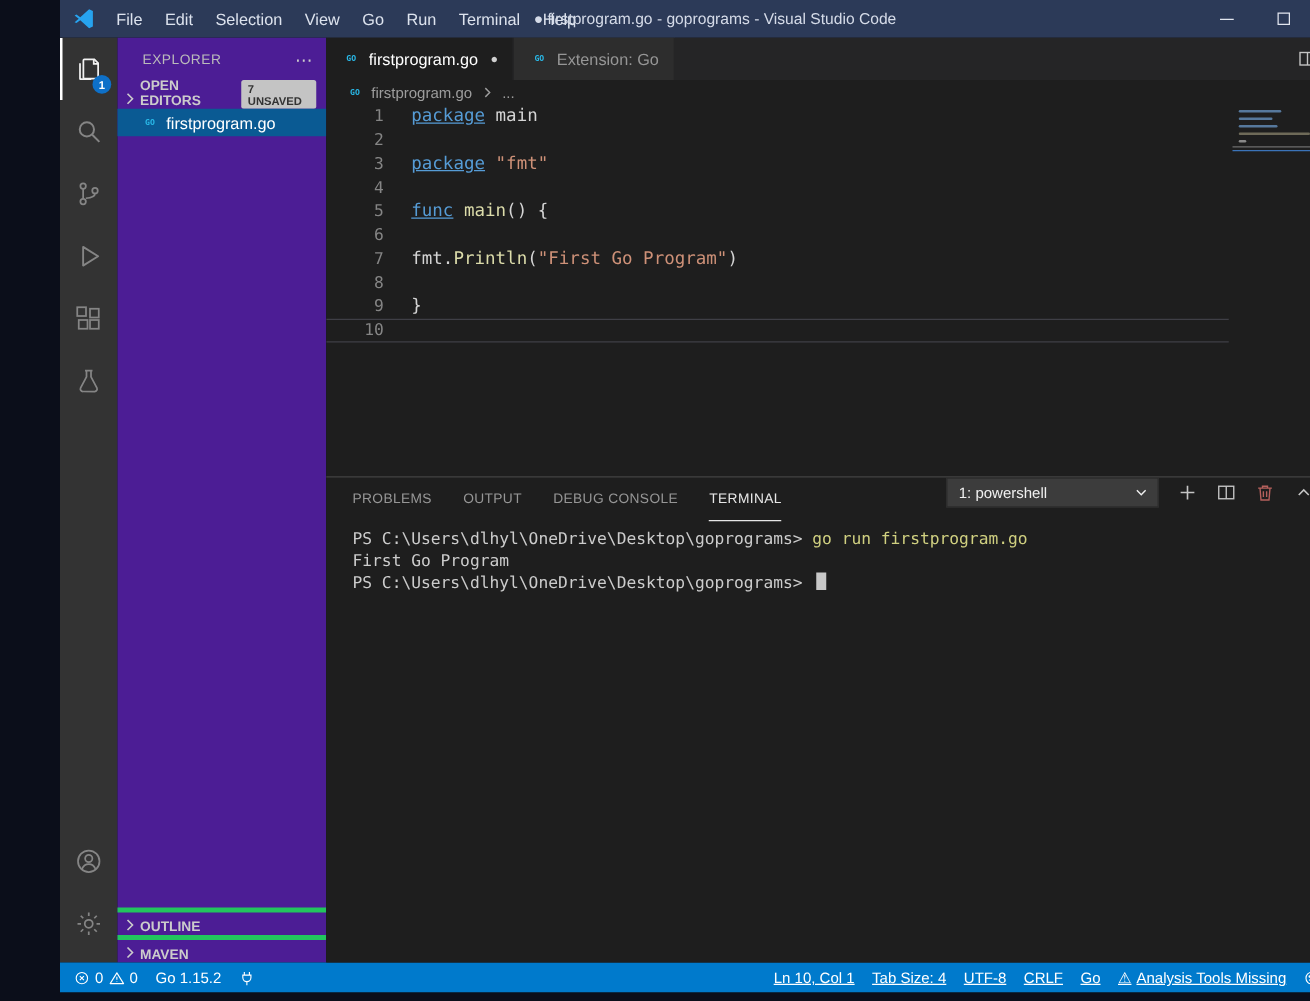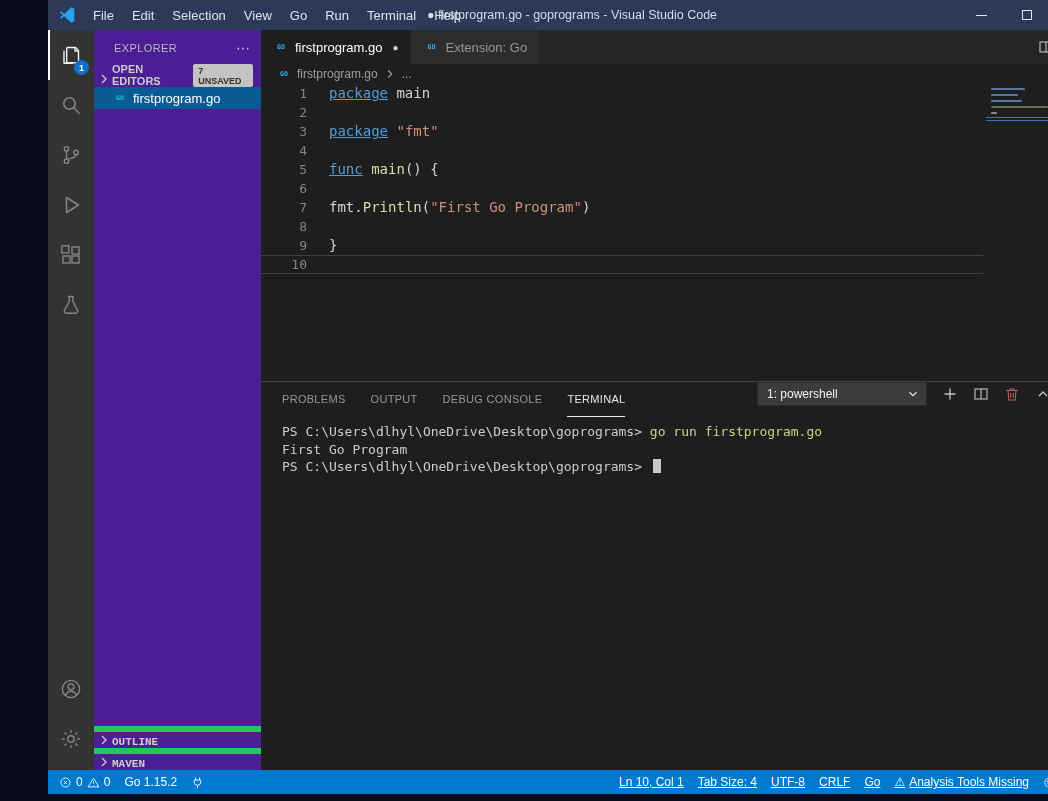--- a/index.html
+++ b/index.html
@@ -41,21 +41,21 @@
   .sidebar-header { height: 35px; flex: 0 0 35px; display: flex; align-items: center;
                     padding: 0 10px 0 20px; font-size: 11px; color: #bbbbbb; letter-spacing: .4px; }
   .sidebar-header .ellip { margin-left: auto; font-size: 14px; color: #cccccc; letter-spacing: 1px; }
   .sec-row { height: 22px; flex: 0 0 22px; display: flex; align-items: flex-end; font-size: 11px;
              font-weight: 700; color: #cccccc; padding-left: 2px; }
   .badge-unsaved { margin-left: auto; margin-right: 8px; background: #c4c4c4; color: #333;
                    font-size: 9px; font-weight: 700; padding: 1.5px 5px; border-radius: 2px; }
   .file-row { height: 22px; flex: 0 0 22px; display: flex; align-items: center; padding-left: 18px;
               background: #0a5a93; color: #ffffff; gap: 5px; }
   .sidebar-spacer { flex: 1; }
-  .sec-row.bordered { border-top: 6px solid #22c55e; font-family: Liberation Mono, monospace; }
+  .sec-row.bordered { border-top: 4px solid #22c55e; }
 
   
   .icon { display: inline-flex; align-items: center; justify-content: center; }
   .icon svg { width: 100%; height: 100%; }
   .icon.sm { width: 16px; height: 16px; flex: 0 0 16px; }
   .icon.xs { width: 14px; height: 14px; flex: 0 0 14px; }
   .icon.st { width: 13px; height: 13px; flex: 0 0 13px; }
   .go-badge { min-width: 16px; height: 16px; display: inline-flex; align-items: center;
               justify-content: center; color: #29b9e8; font: 700 6.5px "DejaVu Sans Mono", monospace; }
 

